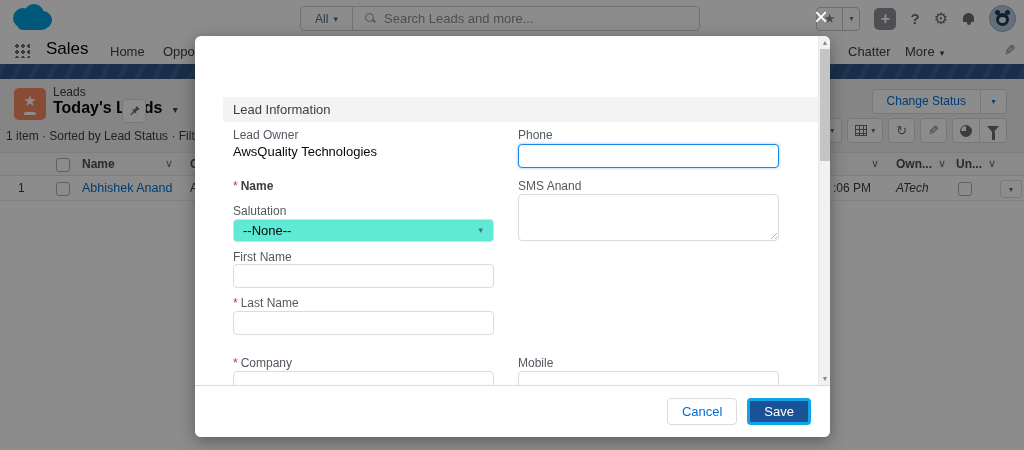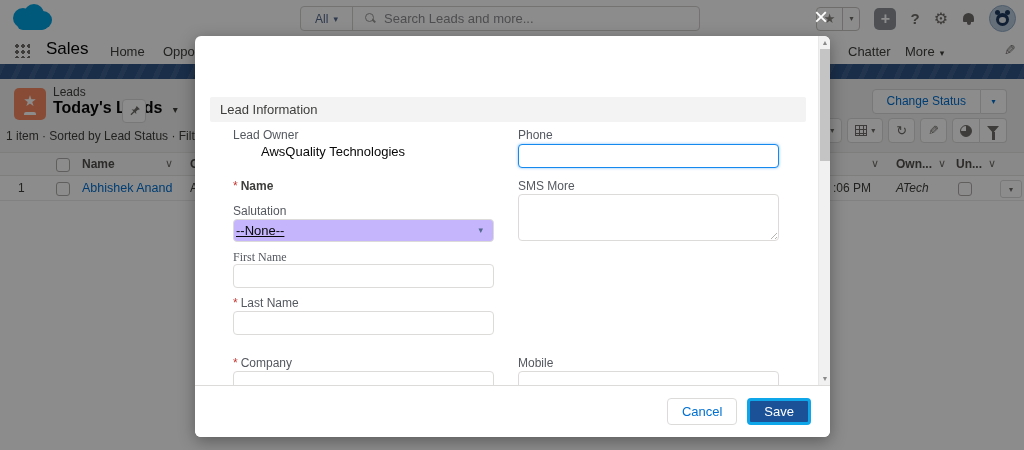--- a/index.html
+++ b/index.html
@@ -82,28 +82,28 @@
   .rowcaretbtn { position:absolute; left:1000px; top:3px; width:22px; height:18px; border:1px solid #dddbda; border-radius:3px; background:#fff; font-size:8px; color:#706e6b; cursor:pointer; }
 
   
   .overlay { position:absolute; inset:0; background:rgba(0,0,0,0.45); z-index:5; }
 
   
   .modal { position:absolute; left:195px; top:36px; width:635px; height:401px; background:#fff; border-radius:6px; box-shadow:0 4px 16px rgba(0,0,0,0.35); z-index:10; }
   .modalclose { position:absolute; left:808px; top:4px; width:26px; height:26px; color:#fff; font-size:24px; font-weight:300; line-height:25px; text-align:center; z-index:11; cursor:pointer; }
   .mtitle { position:absolute; top:26px; left:0; right:12px; text-align:center; font-size:19px; font-weight:400; color:#3e3e3c; }
   .mbody { position:absolute; top:0; left:0; right:12px; bottom:52px; overflow:hidden; }
-  .sectionbar { position:absolute; top:61px; left:15px; width:596px; height:25px; background:#f3f3f3; border-radius:2px; font-size:13px; color:#3e3e3c; line-height:25px; padding-left:10px; }
+  .sectionbar { position:absolute; top:61px; left:28px; width:596px; height:25px; background:#f3f3f3; border-radius:2px; font-size:13px; color:#3e3e3c; line-height:25px; padding-left:10px; }
   .flabel { position:absolute; font-size:12px; color:#54585f; white-space:nowrap; }
   .flabel b { font-weight:700; color:#3e3e3c; }
   .req { color:#c23934; margin-right:3px; }
-  .fvalue { position:absolute; font-size:13px; color:#080707;margin-left:28px; }
+  .fvalue { position:absolute; font-size:13px; color:#080707; }
   .finput { position:absolute; width:261px; height:24px; border:1px solid #dddbda; border-radius:4px; background:#fff; font-size:13px; padding:0 10px; outline:none; font-family:"Liberation Sans",sans-serif; }
   .finput.focused { border:1px solid #1589ee; box-shadow:0 0 3px rgba(21,137,238,0.55); }
-  .fselect { position:absolute; width:261px; height:23px; border:1px solid #dddbda; border-radius:4px; background:#c4b5fd; font-size:13px; color:#080707; line-height:21px; padding:0 2px; cursor:pointer;text-decoration:underline; }
+  .fselect { position:absolute; width:261px; height:23px; border:1px solid #dddbda; border-radius:4px; background:#5eead4; font-size:13px; color:#080707; line-height:21px; padding:0 9px; cursor:pointer; }
   .fselect .car { position:absolute; right:10px; top:0; font-size:9px; color:#54698d; line-height:21px; }
   .ftextarea { position:absolute; width:261px; height:47px; border:1px solid #dddbda; border-radius:4px; background:#fff; }
   .ftextarea::after { content:""; position:absolute; right:1px; bottom:1px; width:9px; height:9px;
      background:repeating-linear-gradient(135deg, transparent 0 2px, #b5b3b0 2px 3px); clip-path:polygon(100% 0, 100% 100%, 0 100%); }
 
   .msb { position:absolute; top:0; right:0; width:12px; height:349px; background:#f1f1f1; border-left:1px solid #e8e8e8; border-radius:0 6px 0 0; }
   .msb .arrow { position:absolute; left:0; width:12px; text-align:center; font-size:7px; color:#8a8a8a; cursor:pointer; }
   .msb .up { top:3px; } .msb .down { bottom:3px; }
   .msb .thumb { position:absolute; left:1px; top:13px; width:10px; height:112px; background:#c4c4c4; cursor:grab; }
 
@@ -250,33 +250,33 @@
       <span class="fvalue" style="left:38px; top:108px;">AwsQuality Technologies</span>
 
       <span class="flabel" style="left:38px; top:143px;"><span class="req">*</span><b>Name</b></span>
 
       <span class="flabel" style="left:38px; top:168px;">Salutation</span>
       <div class="fselect" style="left:38px; top:183px;">
         <span>--None--</span>
         <span class="car">▾</span>
       </div>
 
-      <span class="flabel" style="left:38px; top:214px;font-family:Liberation Serif, serif;">First Name</span>
+      <span class="flabel" style="left:38px; top:214px;">First Name</span>
       <input class="finput" style="left: 38px; top: 228px;" value="">
 
       <span class="flabel" style="left:38px; top:260px;"><span class="req">*</span><span>Last Name</span></span>
       <input class="finput" style="left: 38px; top: 275px;" value="">
 
       <span class="flabel" style="left:38px; top:320px;"><span class="req">*</span><span>Company</span></span>
       <input class="finput" style="left: 38px; top: 335px;" value="">
 
       <span class="flabel" style="left:323px; top:92px;">Phone</span>
       <input class="finput focused" style="left: 323px; top: 108px;" value="">
 
-      <span class="flabel" style="left:323px; top:143px;">SMS More</span>
+      <span class="flabel" style="left:323px; top:143px;">SMS Anand</span>
       <div class="ftextarea" style="left:323px; top:158px;"></div>
 
       <span class="flabel" style="left:323px; top:320px;">Mobile</span>
       <input class="finput" style="left: 323px; top: 335px;" value="">
     </div>
 
     <div class="msb">
       <span class="arrow up">▲</span>
       <span class="thumb"></span>
       <span class="arrow down">▼</span>

